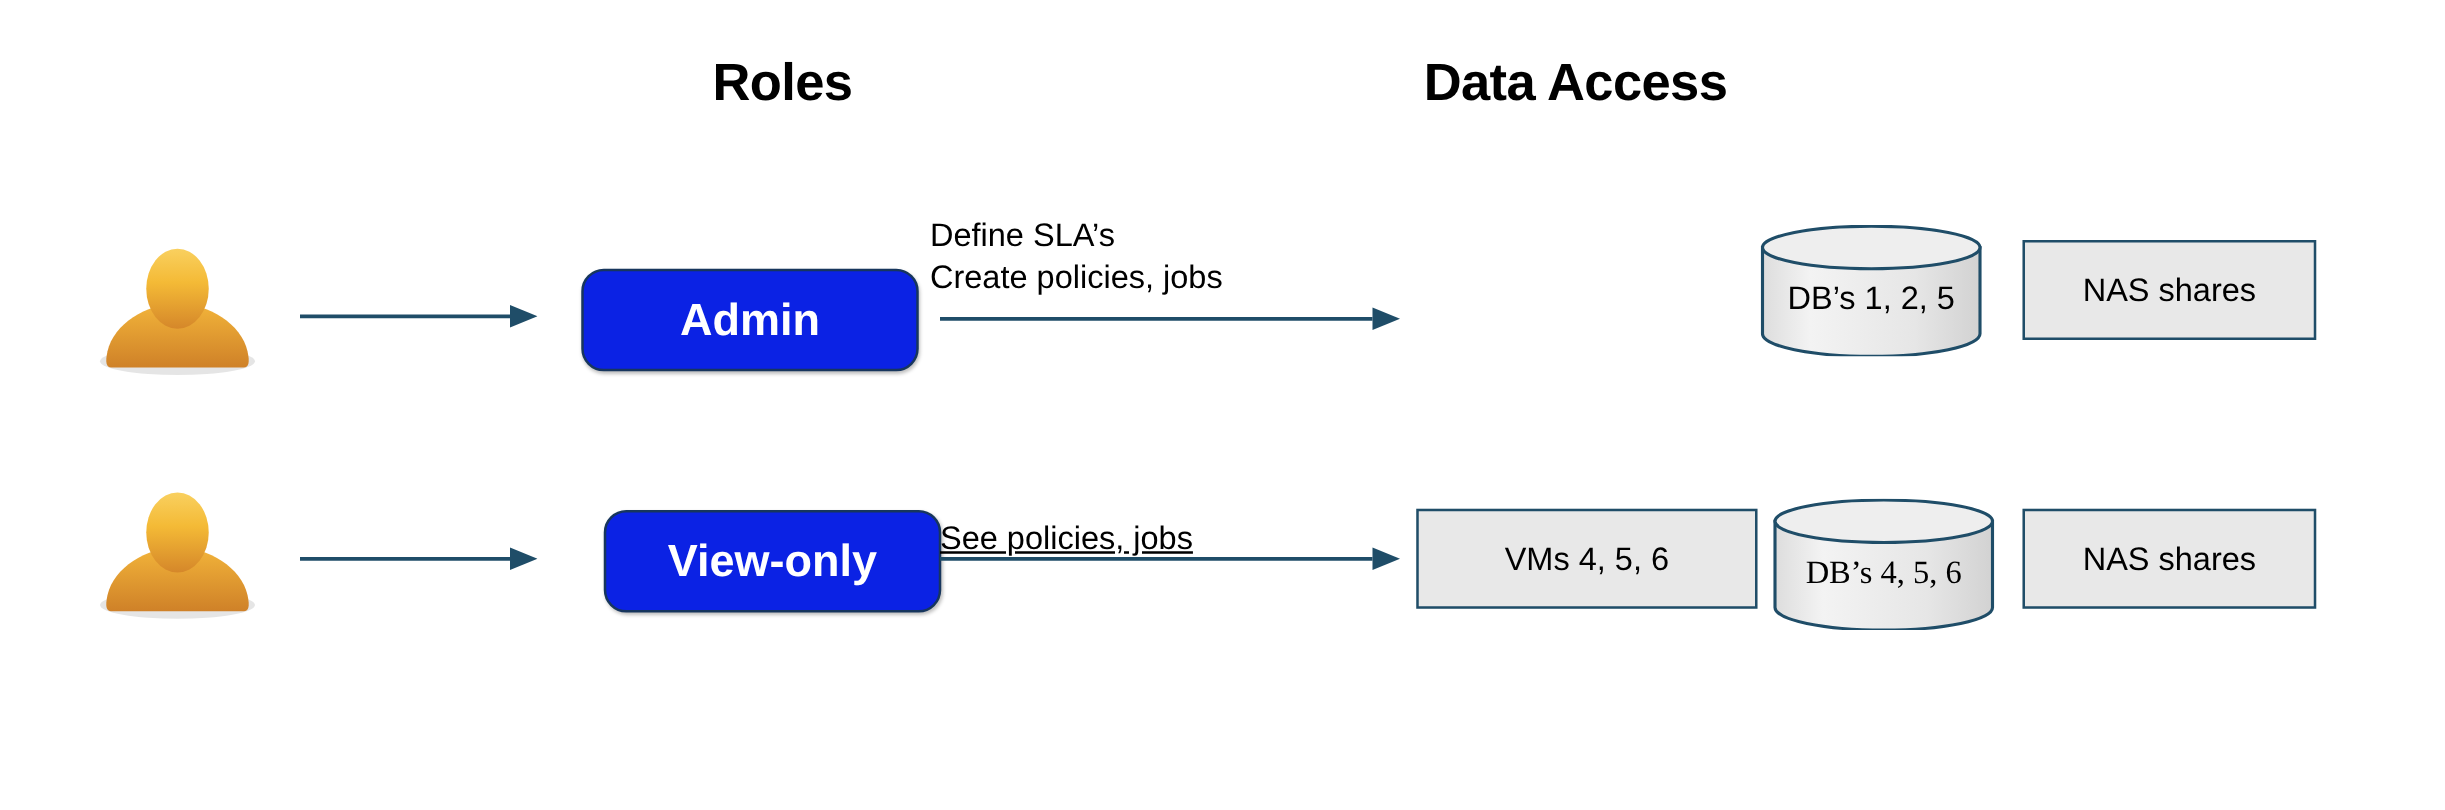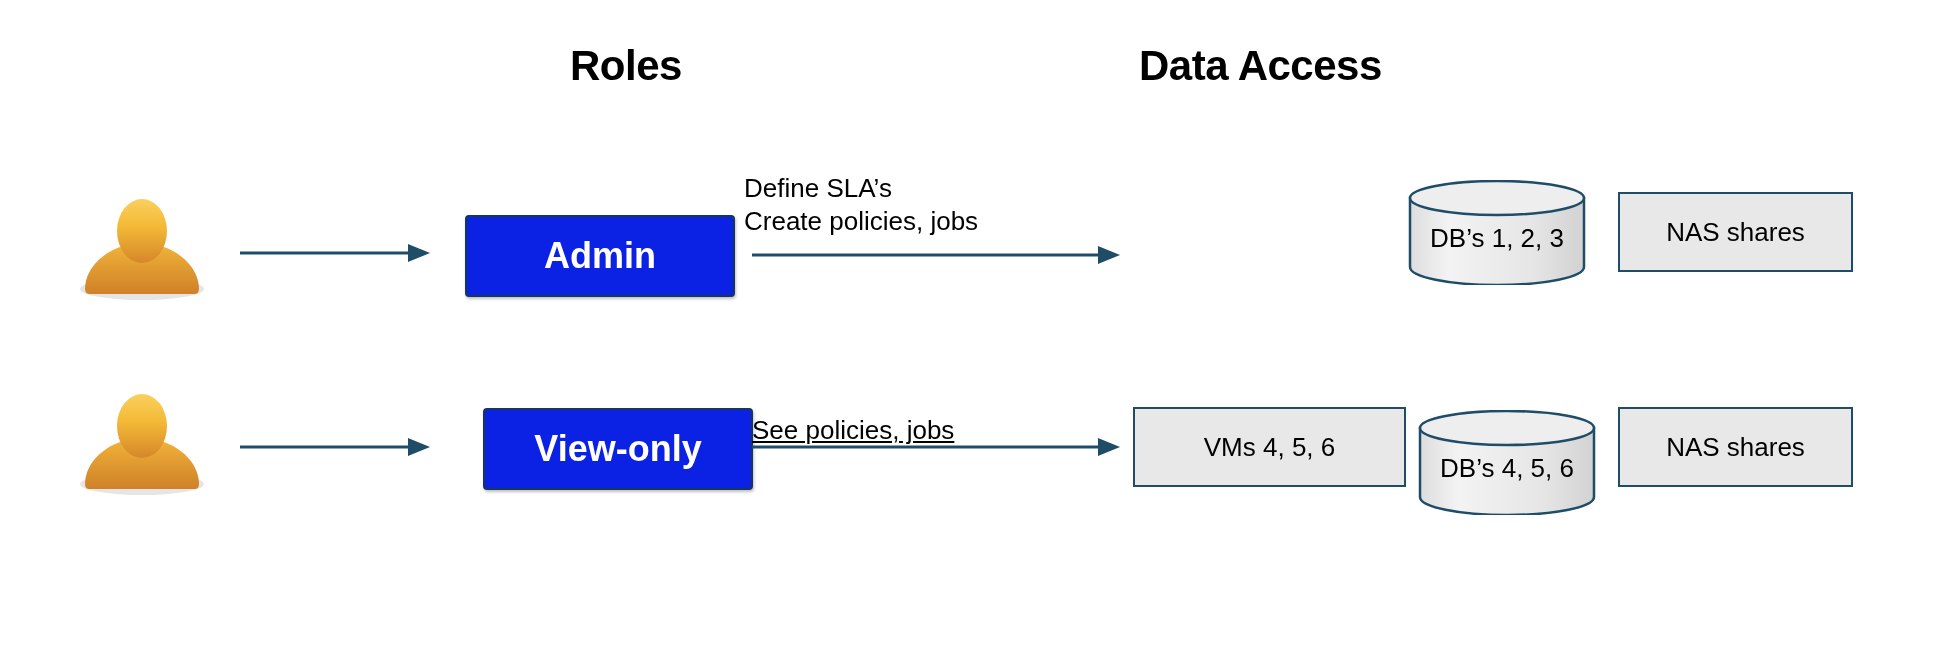--- a/index.html
+++ b/index.html
@@ -38,21 +38,21 @@
     height: 110px;
   }
   #person-admin     { left: 75px;  top: 197px; }
   #person-view-only { left: 75px;  top: 392px; }
 
   
   .role-pill {
     position: absolute;
     background: #0b22e4;
     border: 2px solid #17365d;
-    border-radius: 4px;
+    border-radius: 18px;
     color: #ffffff;
     font-size: 36px;
     font-weight: bold;
     display: flex;
     align-items: center;
     justify-content: center;
     box-shadow: 1px 2px 3px rgba(0,0,0,0.25);
     box-sizing: border-box;
   }
   #role-admin     { left: 465px; top: 215px; width: 270px; height: 82px; }
@@ -77,21 +77,21 @@
   #box-vms-2   { left: 1133px; top: 407px; width: 273px; height: 80px; }
   #box-nas-2   { left: 1618px; top: 407px; width: 235px; height: 80px; }
 
   
   .db-cylinder {
     position: absolute;
     width: 178px;
     height: 105px;
   }
   #db-cyl-1 { left: 1408px; top: 180px; }
-  #db-cyl-2 { left: 1418px; top: 410px; }
+  #db-cyl-2 { left: 1418px; top: 399px; font-family: Liberation Serif, serif; }
   .db-cylinder svg { display: block; }
   .db-label {
     position: absolute;
     left: 0;
     right: 0;
     top: 44px;
     text-align: center;
     font-size: 26px;
     color: #000000;
     line-height: 1.14;
@@ -171,21 +171,21 @@
         <linearGradient id="dbgrad1" x1="0" y1="0" x2="1" y2="0">
           <stop offset="0%" stop-color="#dddddd"></stop>
           <stop offset="22%" stop-color="#f3f3f3"></stop>
           <stop offset="70%" stop-color="#e6e6e6"></stop>
           <stop offset="100%" stop-color="#d2d2d2"></stop>
         </linearGradient>
       </defs>
       <path d="M2 18 L2 87 A87 18 0 0 0 176 87 L176 18 Z" fill="url(#dbgrad1)" stroke="#1f4d68" stroke-width="2.5"></path>
       <ellipse cx="89" cy="18" rx="87" ry="17" fill="#eeeeee" stroke="#1f4d68" stroke-width="2.5"></ellipse>
     </svg>
-    <div class="db-label">DB’s 1, 2, 3</div>
+    <div class="db-label">DB’s 1, 2, 5</div>
   </div>
 
   <div class="data-box" id="box-nas-1">NAS
 shares</div>
 
   <div class="person-icon" id="person-view-only">
     <svg viewBox="0 0 134 110" width="134" height="110" aria-hidden="true">
       <defs>
         <linearGradient id="pgrad2" x1="0" y1="0" x2="0" y2="1">
           <stop offset="0%" stop-color="#f9d05f"></stop>

